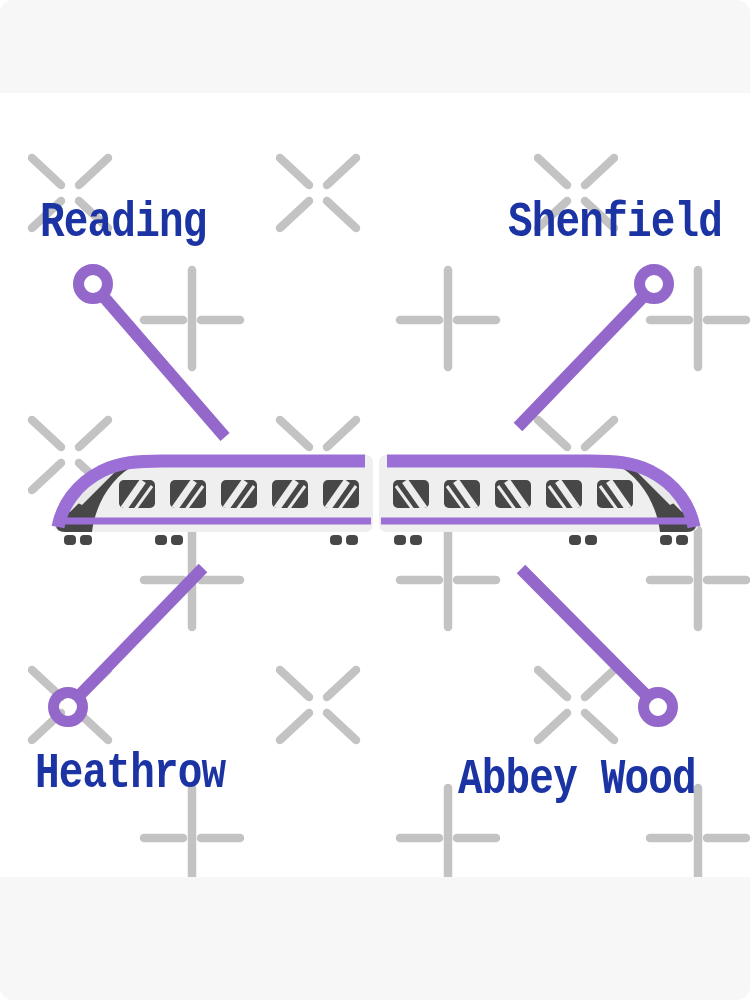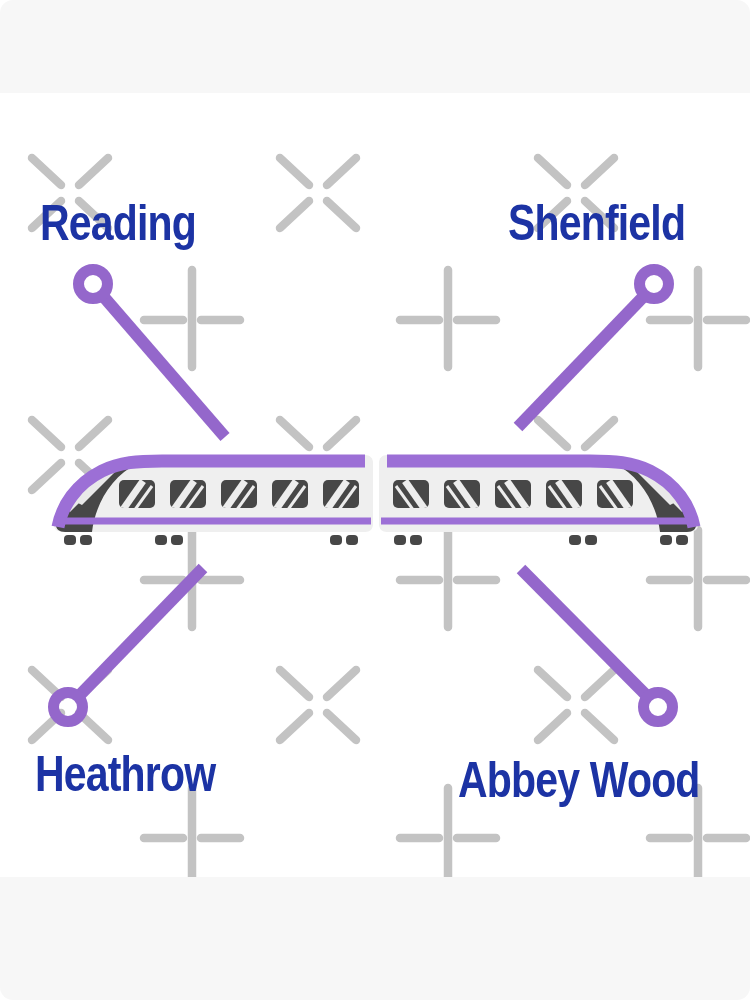--- a/index.html
+++ b/index.html
@@ -1,19 +1,19 @@
 <!DOCTYPE html>
 <html style="--page-bg: #F7F7F7; --canvas-bg: #FFFFFF; --route-purple: #9467CB; --train-purple: #9C6FD6; --station-label-blue: #1C33A4; --watermark-gray: #C3C3C3; --train-body-gray: #EFEFEF; --train-dark-gray: #474747;"><head>
 <meta charset="utf-8">
 <style>
   html,body{margin:0;padding:0;}
   .page{
     position:relative;width:750px;height:1000px;overflow:hidden;
     background:var(--page-bg,#F7F7F7);
-    font-family:Liberation Sans, sans-serif;
+    font-family:Liberation Mono, monospace;
     border-radius:13px;
   }
   .canvas{
     position:absolute;left:0;top:93px;width:750px;height:784px;
     background:var(--canvas-bg,#FFFFFF);overflow:hidden;
   }
   .gfx{position:absolute;left:0;top:0;}
   
   .wm{stroke:var(--watermark-gray,#C3C3C3);stroke-width:8.5;stroke-linecap:round;fill:none;}
   

